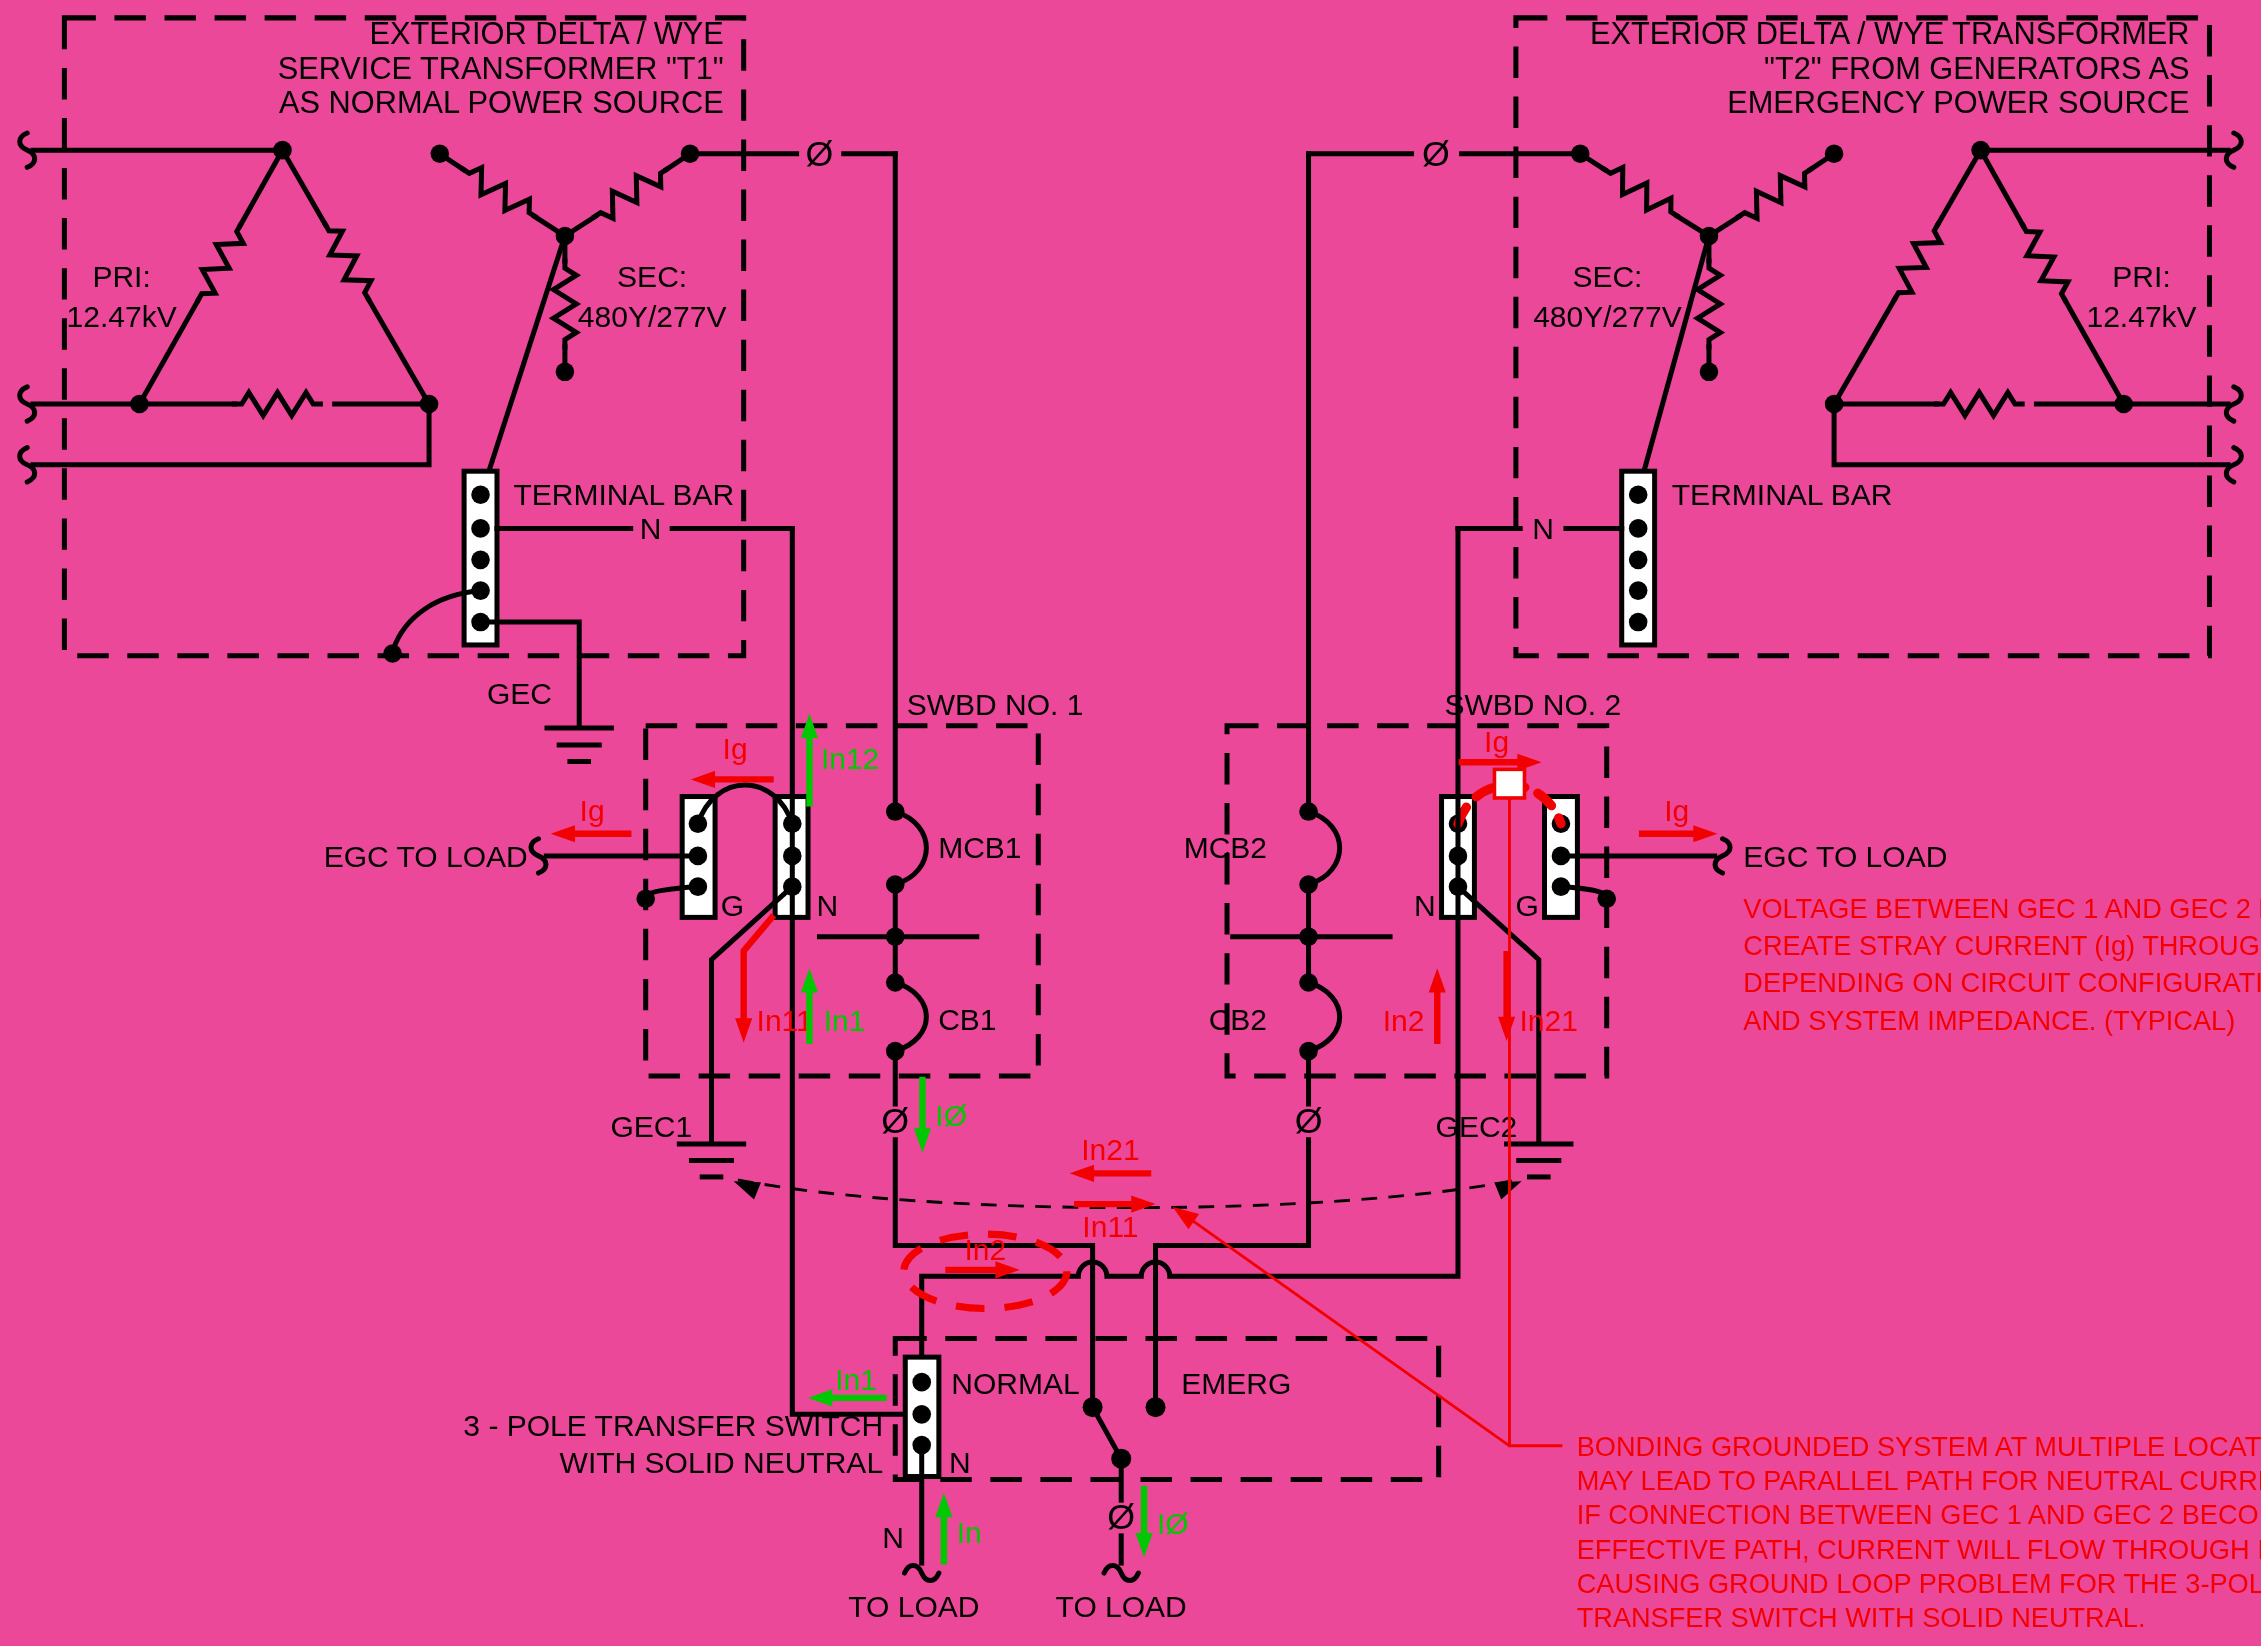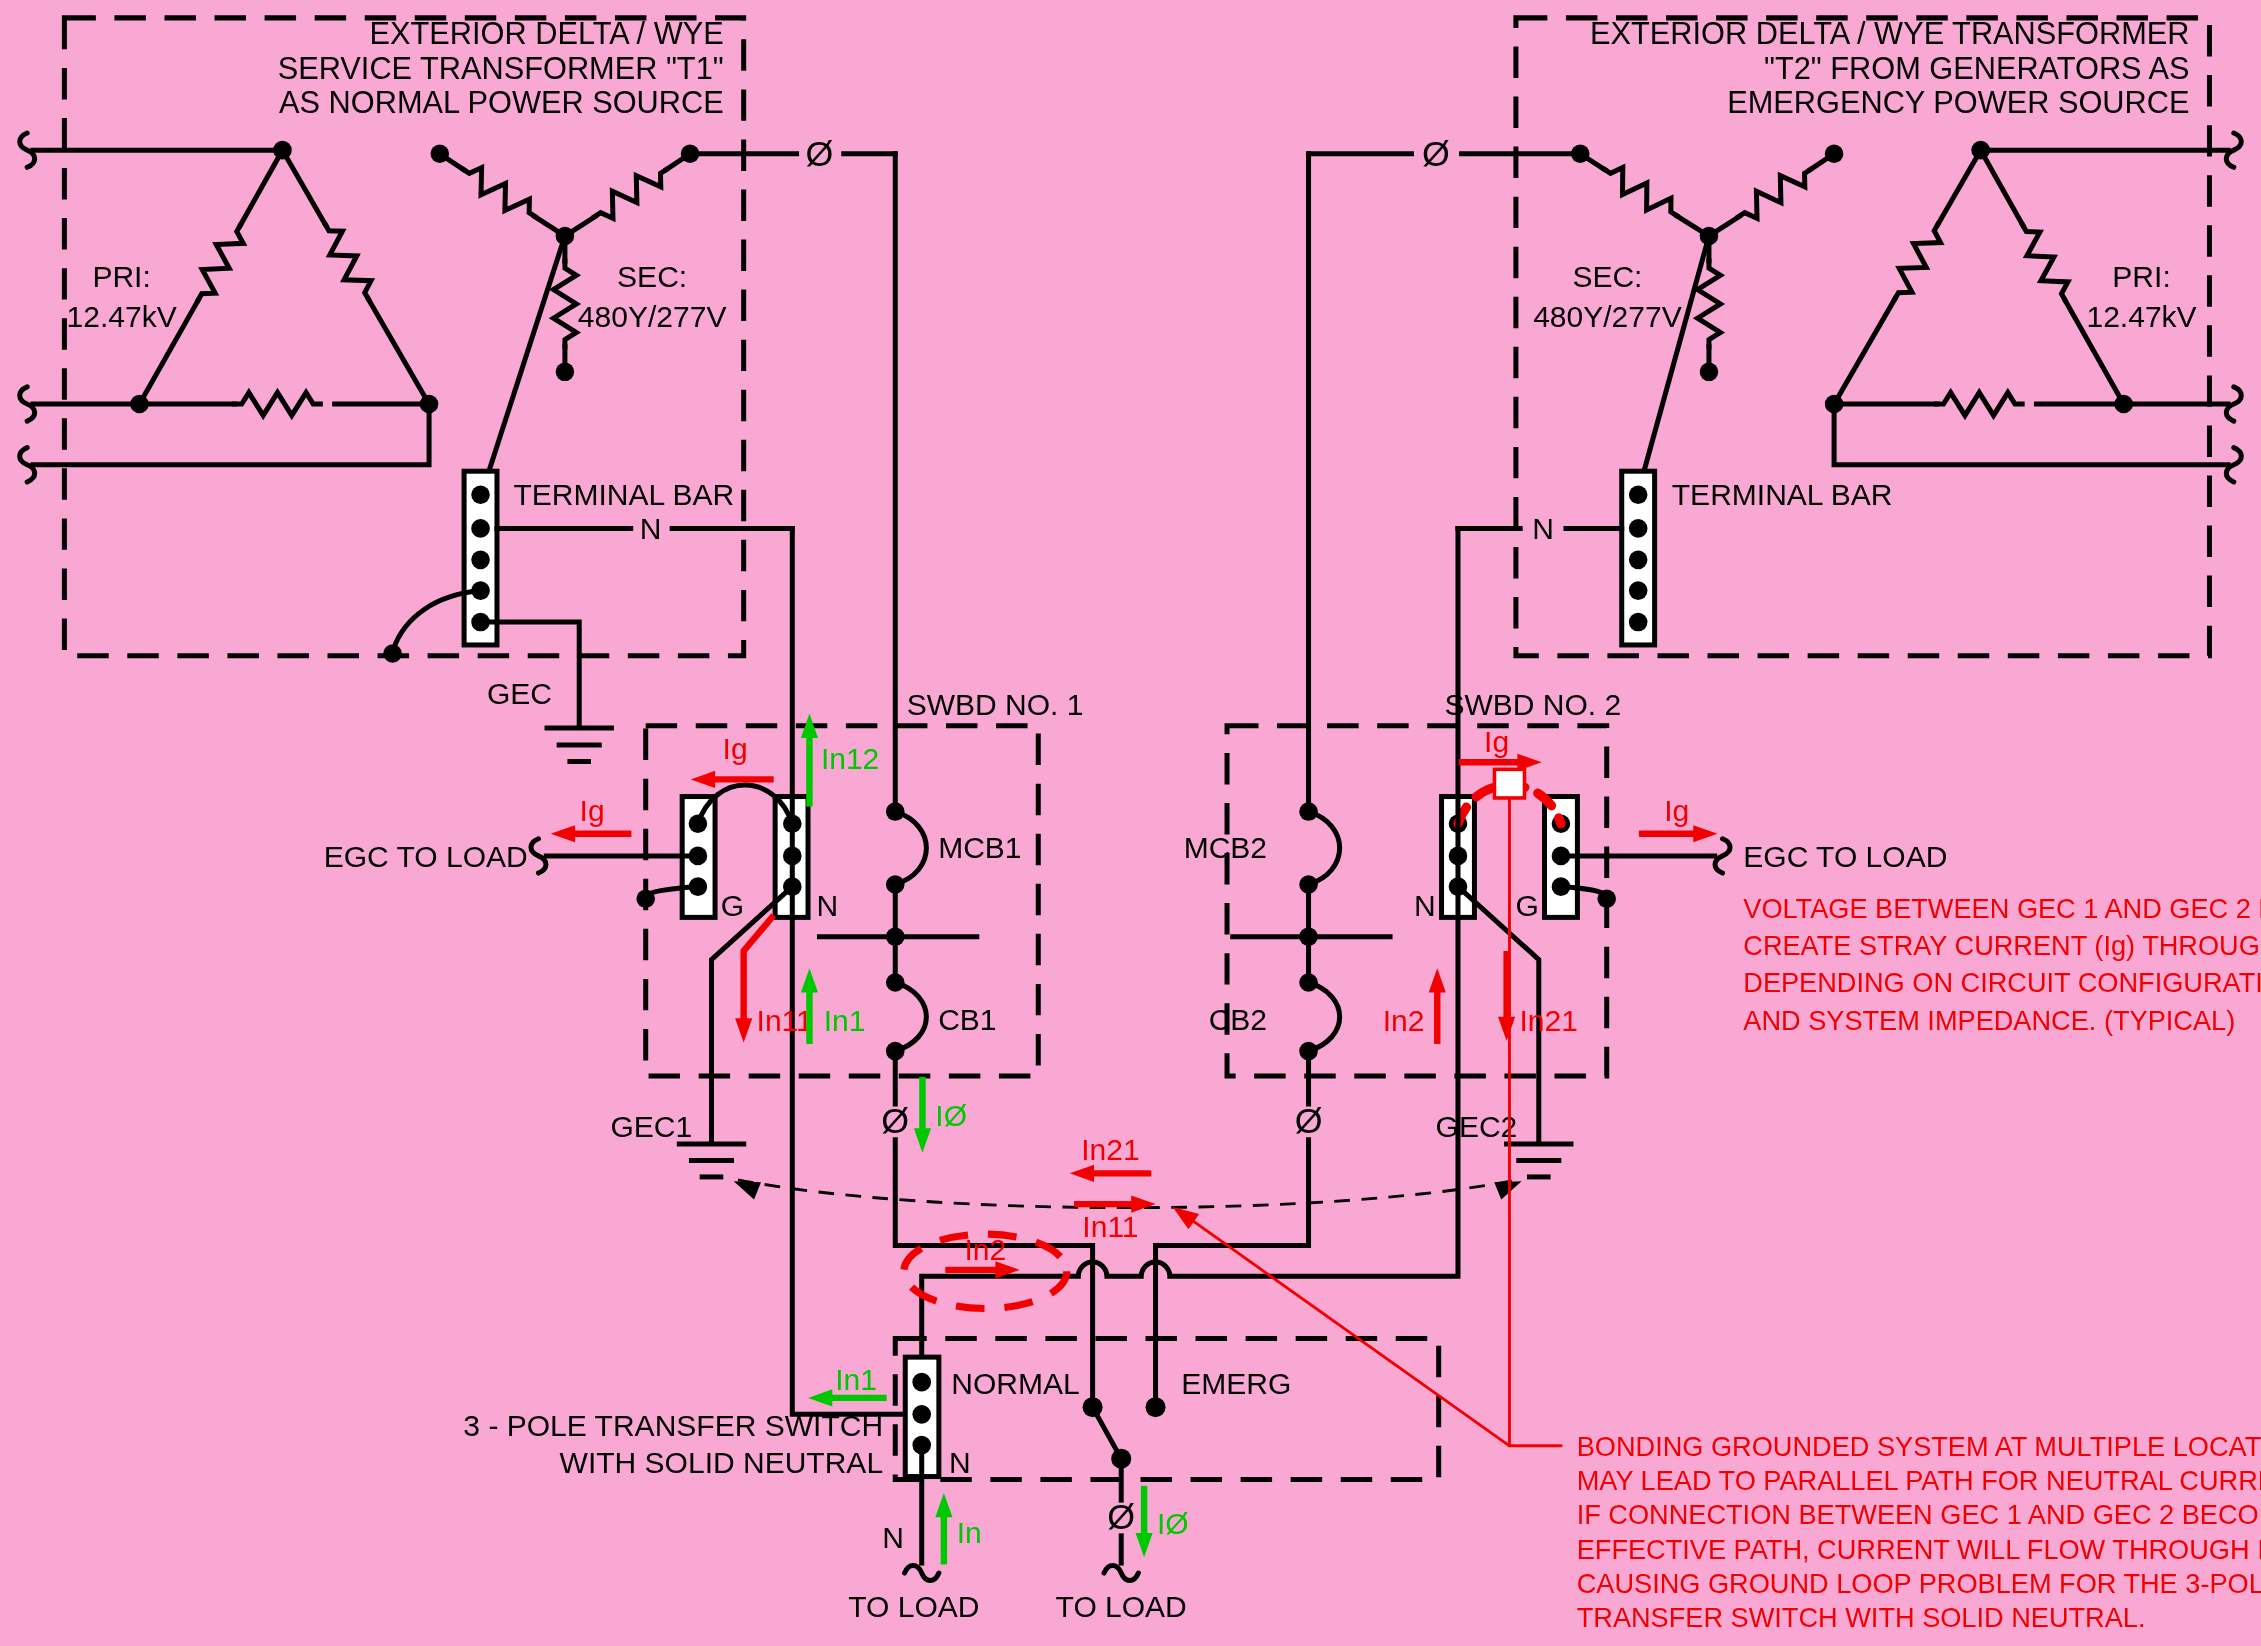--- a/index.html
+++ b/index.html
@@ -1,16 +1,16 @@
 <!DOCTYPE html>
 <html style="font-size:11.4px"><head>
 <meta charset="utf-8">
 <style>
   html,body{margin:0;padding:0;background:#ffffff;}
-  .stage{width:2261px;height:1646px;position:relative;background:#f9a8d4;}
+  .stage{width:2261px;height:1646px;position:relative;background:#ec4899;}
   svg{display:block;}
   .k{stroke:#000;stroke-width:7;fill:none;stroke-linecap:square;}
   .k2{stroke:#000;stroke-width:7;fill:none;stroke-linecap:round;}
   .box{stroke:#000;stroke-width:7;fill:none;stroke-dasharray:44 26;}
   .bar{stroke:#000;stroke-width:7;fill:#fff;}
   .dot{fill:#000;stroke:none;}
   .t{font-family:"Liberation Sans", sans-serif;font-size:42px;fill:#000;}
   .tt{font-family:"Liberation Sans", sans-serif;font-size:43px;fill:#000;}
   .tg{font-family:"Liberation Sans", sans-serif;font-size:42px;fill:#00c800;}
   .tr{font-family:"Liberation Sans", sans-serif;font-size:42px;fill:#f20000;}

